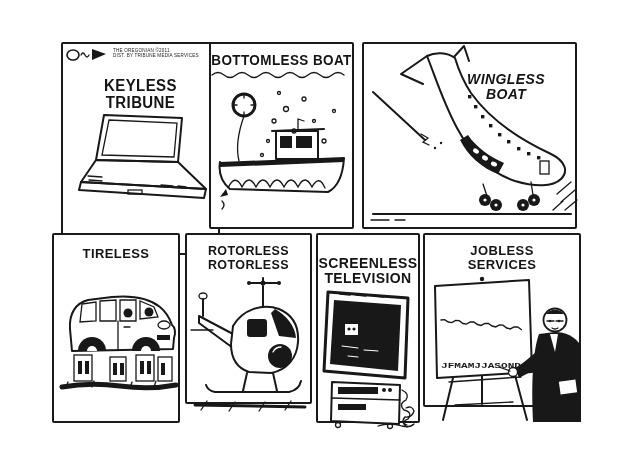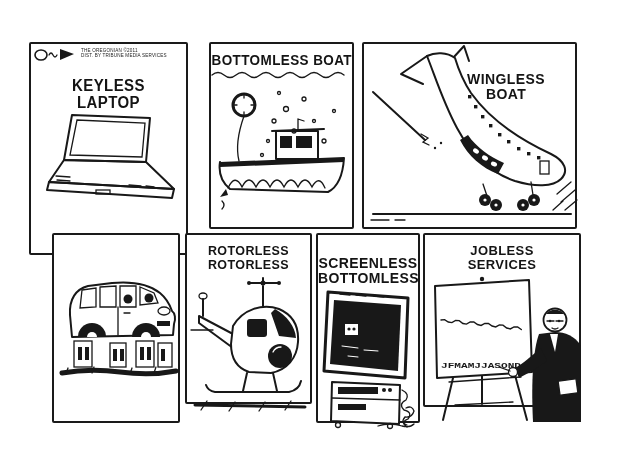--- a/index.html
+++ b/index.html
@@ -3,57 +3,57 @@
 <meta charset="utf-8">
 <style>
   html,body{margin:0;padding:0;background:#ffffff;}
   .stage{position:relative;width:625px;height:470px;background:#fff;overflow:hidden;
          font-family:"Liberation Sans",sans-serif;color:#161616;}
   .panel{position:absolute;background:#fff;border:2.5px solid #1a1a1a;border-radius:2px;box-sizing:border-box;}
   .plabel{font-weight:700;text-align:center;letter-spacing:.4px;line-height:1.08;color:#141414;
           transform:scaleY(1.04);}
   .plabel span{display:block;}
   .p1-label{font-size:15px;margin-top:16px;}
-  .p2-label{font-size:13.5px;margin-top:10px;text-align:right;}
+  .p2-label{font-size:13.5px;margin-top:10px;}
   .p3-label{position:absolute;right:14px;top:28px;width:110px;font-size:14px;}
   .p4-label{font-size:13px;margin-top:12px;}
   .p5-label{font-size:12.5px;margin-top:10px;}
   .p6-label{font-size:14px;margin-top:21px;}
   .p7-label{font-size:13px;margin-top:9px;}
   .attr-row{display:flex;align-items:flex-start;gap:3px;padding:3px 2px 0 3px;}
   .attr-text{font-size:5px;line-height:1.25;color:#222;letter-spacing:.2px;white-space:nowrap;
              transform:scale(.92);transform-origin:left top;}
   .art{display:block;margin:0 auto;}
   svg{overflow:visible;}
   .ink{stroke:#181818;fill:none;stroke-width:2;stroke-linecap:round;stroke-linejoin:round;}
   .ink-thin{stroke:#181818;fill:none;stroke-width:1.3;stroke-linecap:round;}
   .fillb{fill:#181818;stroke:none;}
   .fillw{fill:#ffffff;}
 </style>
 </head>
 <body>
 
 <div class="stage">
 
-  <div class="panel" id="p1" style="left:29px;top:42px;width:159px;height:213px;">
+  <div class="panel" id="p1" style="left:61px;top:42px;width:159px;height:213px;">
     <div class="attr-row">
       <svg width="44" height="15" viewBox="0 0 44 15">
         <title>OHMAN</title>
         <ellipse cx="7" cy="8" rx="6" ry="5" class="ink" style="stroke-width:1.6"></ellipse>
         <path d="M15,8 q2,-4 4,0 q2,4 4,0" class="ink-thin"></path>
         <path d="M26,2 L40,7 L26,13 Z" class="fillb"></path>
       </svg>
       <div class="attr-text">
         <div>THE OREGONIAN ©2011</div>
         <div>DIST. BY TRIBUNE MEDIA SERVICES</div>
       </div>
     </div>
     <div class="plabel p1-label">
       <span>KEYLESS</span>
-      <span>LAPTOP</span>
+      <span>TRIBUNE</span>
     </div>
     <svg class="art" width="150" height="105" viewBox="0 0 150 105">
       <path d="M38,5 L116,8 L112,52 L30,50 Z" class="ink"></path>
       <path d="M43,10 L111,13 L108,47 L36,45 Z" class="ink-thin"></path>
       <path d="M30,50 L112,52 L140,79 L15,72 Z" class="ink"></path>
       <path d="M15,72 L140,79 L138,88 L13,80 Z" class="ink"></path>
       <path d="M22,66 l14,1 M23,70 l13,1" class="ink-thin"></path>
       <rect x="62" y="80" width="14" height="4" class="ink-thin"></rect>
       <path d="M95,75 l12,1 M112,76 l8,1" class="ink-thin"></path>
     </svg>
@@ -84,21 +84,21 @@
       <rect x="84" y="67" width="16" height="12" class="fillb"></rect>
       <path d="M86,62 V50 M86,50 l6,2" class="ink-thin"></path>
       <path d="M8,93 C6,106 12,115 18,120 L116,123 C126,118 131,105 132,89" class="ink"></path>
       <path d="M8,93 L132,88 L132,93 L8,98 Z" class="fillb"></path>
       <path d="M16,119 q7,-15 14,-1 q7,-14 14,0 q7,-14 14,0 q7,-14 14,0 q7,-14 14,0 q7,-14 14,0 q7,-13 13,1" class="ink-thin"></path>
       <path d="M14,120 l-6,8 l8,-2 Z" class="fillb"></path>
       <path d="M10,132 q4,4 0,8" class="ink-thin"></path>
     </svg>
   </div>
 
-  <div class="panel" id="p3" style="left:362px;top:42px;width:215px;height:187px;">
+  <div class="panel" id="p3" style="left:362px;top:42px;width:215px;height:187px;font-style:italic;">
     <div class="plabel p3-label">
       <span>WINGLESS</span>
       <span>BOAT</span>
     </div>
     <svg class="art" width="210" height="182" viewBox="0 0 210 182" style="margin-top:0">
       <path d="M8,48 L60,96" class="ink"></path>
       <path d="M56,90 l7,4 l-5,4 l6,3" class="ink-thin"></path>
       <circle cx="70" cy="104" r="1.2" class="fillb"></circle>
         <circle cx="76" cy="99" r="1.2" class="fillb"></circle>
       <path d="M62,12 L36,30 L58,40" class="ink"></path>
@@ -130,20 +130,21 @@
       <circle cx="158" cy="161" r="1.6" class="fillw"></circle>
         <circle cx="169" cy="156" r="1.6" class="fillw"></circle>
       <path d="M8,170 L206,170" class="ink"></path>
       <path d="M6,176 L24,176 M30,176 L40,176" class="ink-thin"></path>
       <path d="M192,150 l14,-12 M196,158 l14,-12 M200,166 l12,-10 M188,166 l10,-9" class="ink-thin"></path>
     </svg>
   </div>
 
   <div class="panel" id="p4" style="left:52px;top:233px;width:128px;height:190px;">
     <div class="plabel p4-label">
+      <span>TIRELESS</span>
     </div>
     <svg class="art" width="126" height="142" viewBox="0 0 126 142">
       <path d="M16,68 C15,52 22,42 34,39 L58,36 C80,34 96,38 106,46 C112,51 116,58 118,64 C121,66 122,72 120,77 L119,88 L18,90 Z" class="ink" style="fill:#fff"></path>
       <path d="M28,43 L42,41 L42,60 L26,61 Z M46,40 L62,39 L62,60 L46,60 Z M66,39 L82,39 L82,60 L66,60 Z" class="ink-thin"></path>
       <path d="M86,40 L100,46 L104,56 L86,58 Z" class="ink-thin"></path>
       <circle cx="74" cy="52" r="4.5" class="fillb"></circle>
       <circle cx="95" cy="51" r="4.5" class="fillb"></circle>
       <path d="M64,60 L64,88 M70,66 h6" class="ink-thin"></path>
       <ellipse cx="110" cy="64" rx="6" ry="4" class="ink-thin"></ellipse>
       <rect x="103" y="74" width="13" height="5" class="fillb"></rect>
@@ -193,21 +194,21 @@
       <path d="M60,101 L56,119 M86,101 L90,119" class="ink"></path>
       <path d="M28,120 L102,120 M102,120 Q112,118 114,109 M28,120 Q21,119 19,113" class="ink"></path>
       <path d="M8,133 L118,135" class="ink" style="stroke-width:3"></path>
       <path d="M20,129 l-6,9 M48,130 l-6,9 M78,130 l-6,9 M104,129 l-6,9" class="ink-thin"></path>
     </svg>
   </div>
 
   <div class="panel" id="p6" style="left:316px;top:233px;width:104px;height:190px;">
     <div class="plabel p6-label">
       <span>SCREENLESS</span>
-      <span>BOTTOMLESS</span>
+      <span>TELEVISION</span>
     </div>
     <svg class="art" width="100" height="142" viewBox="0 0 100 142">
       <path d="M10,6 L90,12 L87,92 L6,85 Z" class="ink" style="stroke-width:3;fill:#fff"></path>
       <path d="M16,14 L83,19 L80,85 L12,78 Z" class="fillb"></path>
       <path d="M22,8 l10,1 M38,9 l10,1 M56,10 l10,1" class="ink-thin"></path>
       <rect x="27" y="38" width="13" height="11" class="fillw"></rect>
       <circle cx="31" cy="43" r="1.6" class="fillb"></circle>
         <circle cx="36" cy="43" r="1.6" class="fillb"></circle>
       <path d="M24,60 l16,2 M46,64 l14,1 M30,70 l10,1" class="ink-thin" style="stroke:#fff;stroke-width:1"></path>
       <path d="M14,96 L82,99 L81,138 L13,135 Z" class="ink" style="fill:#fff"></path>

